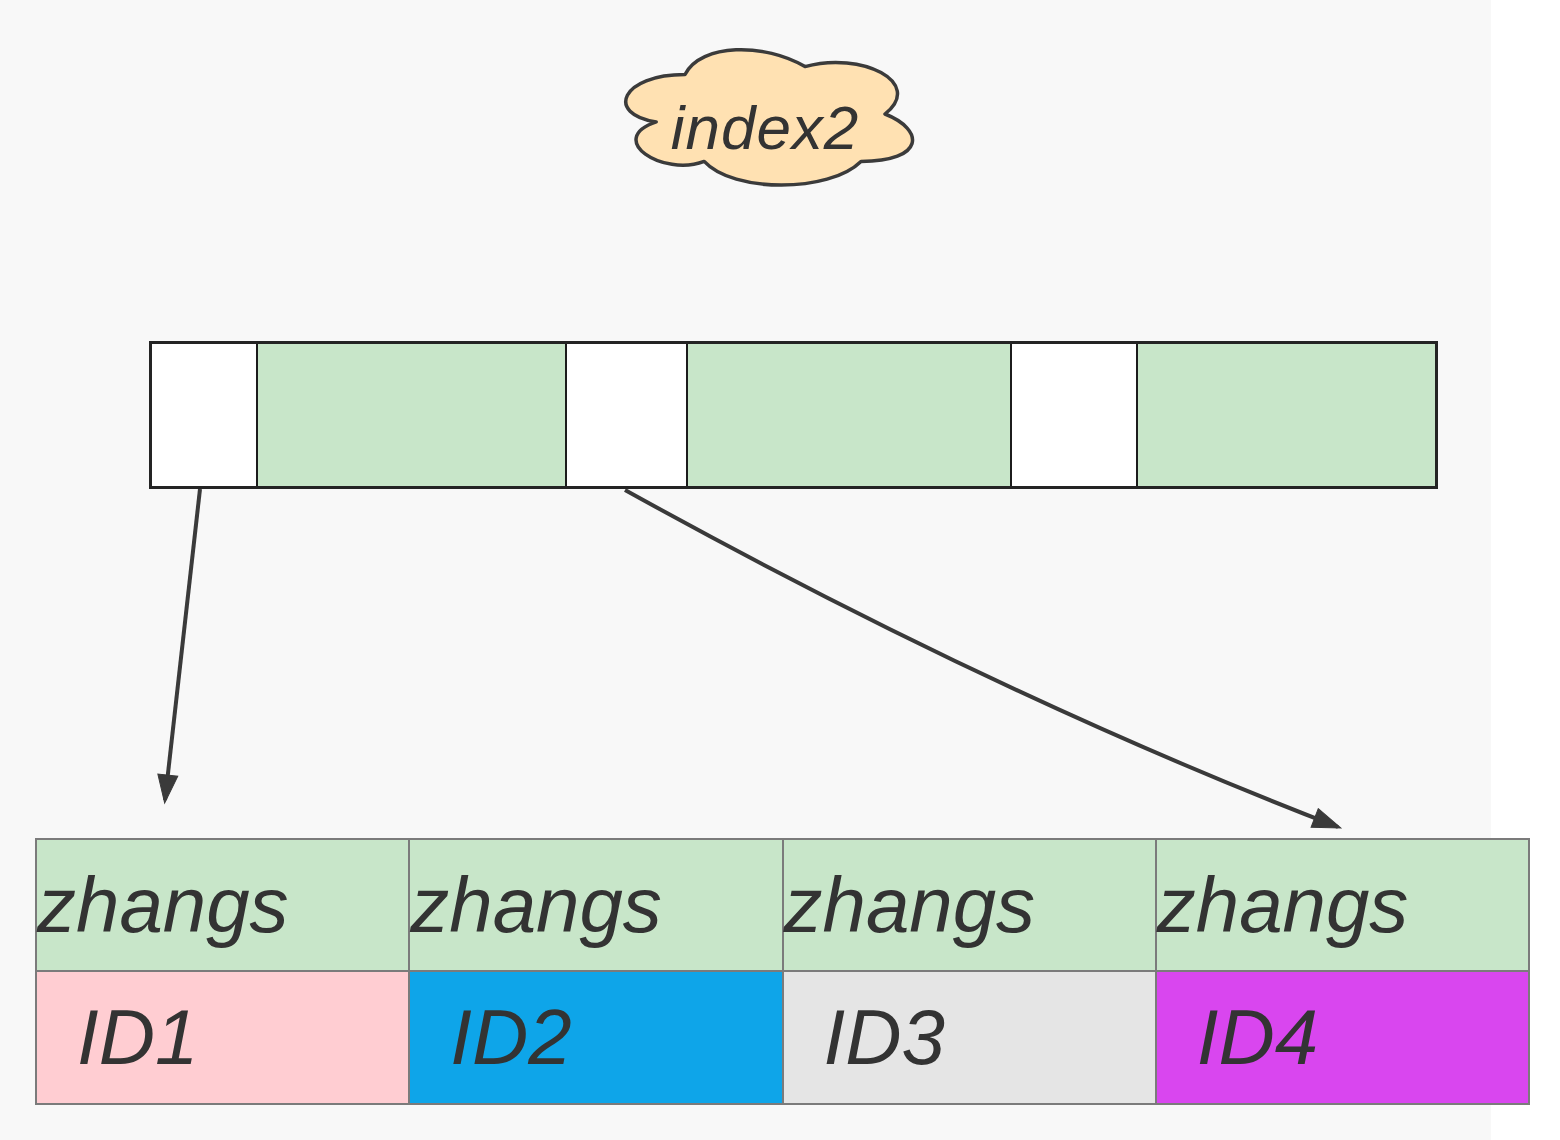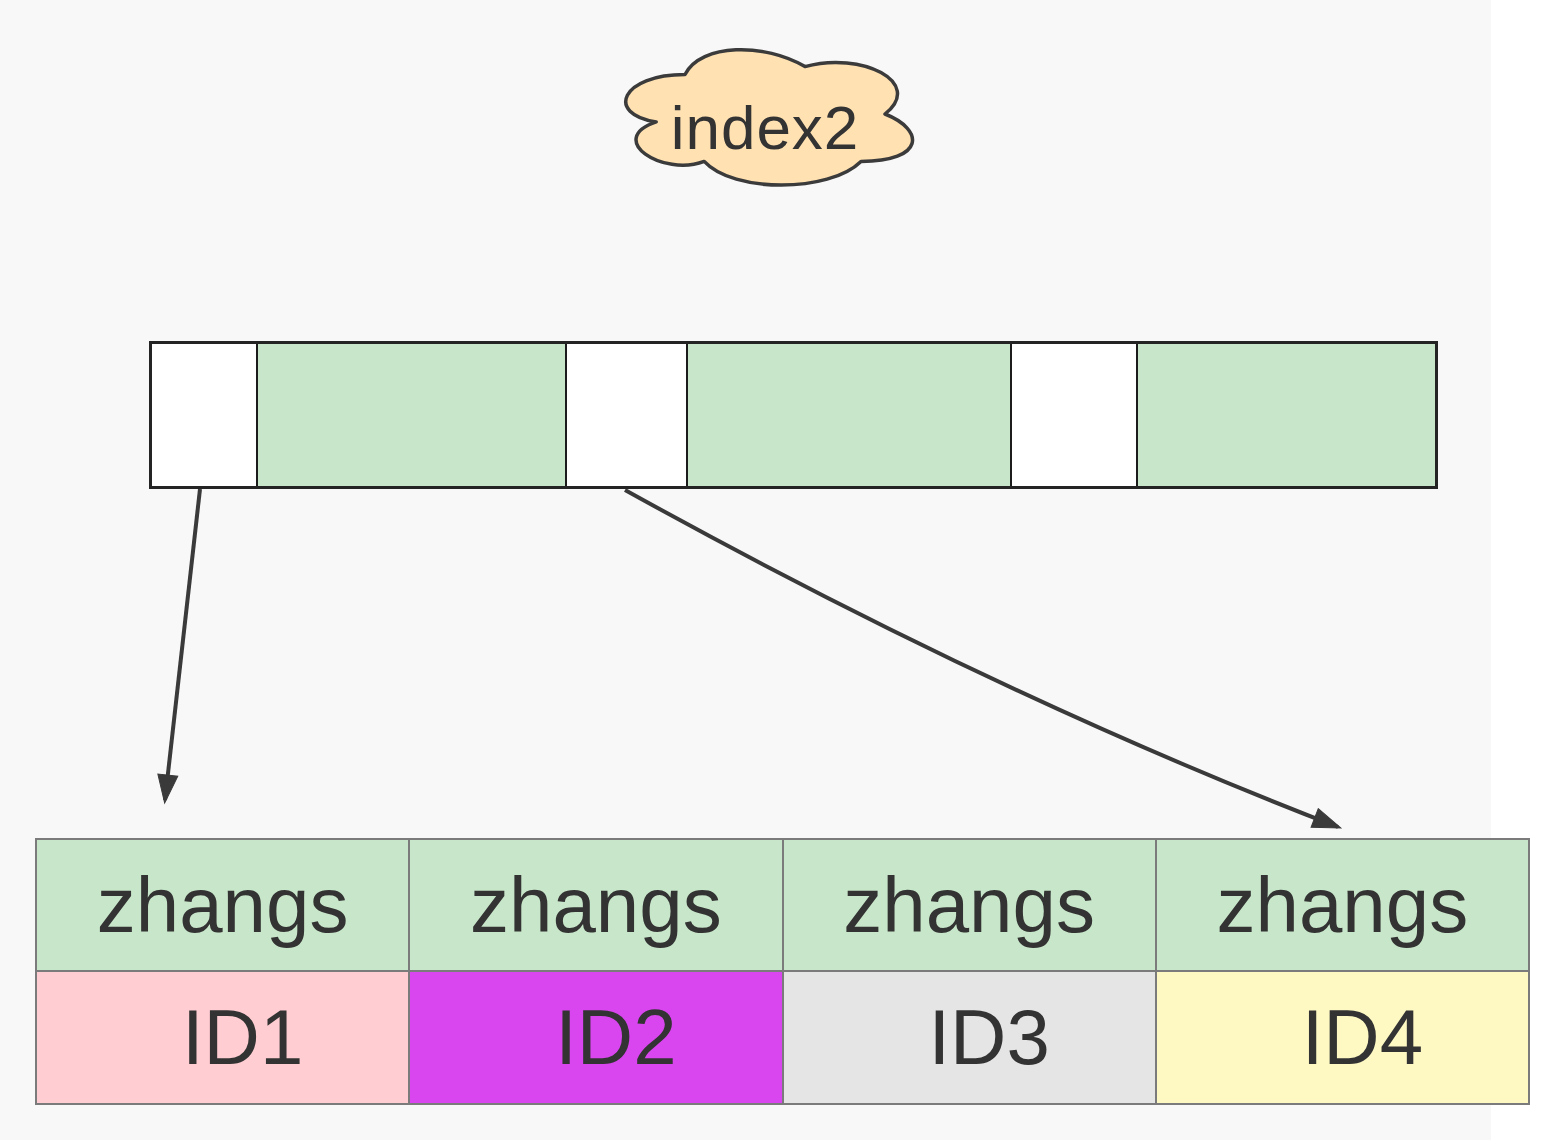--- a/index.html
+++ b/index.html
@@ -8,20 +8,21 @@
     width: 1560px;
     height: 1140px;
     overflow: hidden;
     font-family: "Liberation Sans", "DejaVu Sans", sans-serif;
   }
   .canvas {
     position: relative;
     width: 1491px;
     height: 1140px;
     background: #f8f8f8;
+    font-style: italic;
   }
   .svg-layer {
     position: absolute;
     left: 0; top: 0;
     width: 1560px;
     height: 1140px;
     pointer-events: none;
   }
   .cloud-label {
     position: absolute;
@@ -65,21 +66,20 @@
     left: 35px;
     top: 838px;
     width: 1495px;
     height: 265px;
     border-collapse: collapse;
     table-layout: fixed;
   }
   .record-table td {
     border: 2px solid #7b7b7b;
     width: 25%;
-    text-align: center;
     vertical-align: middle;
     font-size: 78px;
     color: #333333;
     padding: 0;
   }
   .row-name td { height: 130px; }
   .row-id td { height: 131px; padding-left: 40px; }
 </style>
 </head>
 <body>
@@ -122,20 +122,20 @@
   <table class="record-table">
     <tbody>
         <tr class="row-name">
       <td style="background: rgb(200, 230, 201);">zhangs</td>
       <td style="background: rgb(200, 230, 201);">zhangs</td>
       <td style="background: rgb(200, 230, 201);">zhangs</td>
       <td style="background: rgb(200, 230, 201);">zhangs</td>
     </tr>
     <tr class="row-id">
       <td style="background: rgb(255, 205, 210);">ID1</td>
-      <td style="background: #d946ef;">ID2</td>
+      <td style="background: #0ea5e9;">ID2</td>
       <td style="background: #e5e5e5;">ID3</td>
-      <td style="background: #fef9c3;">ID4</td>
+      <td style="background: #d946ef;">ID4</td>
     </tr>
   </tbody>
     </table>
 
 </div>
 
 </body></html>

